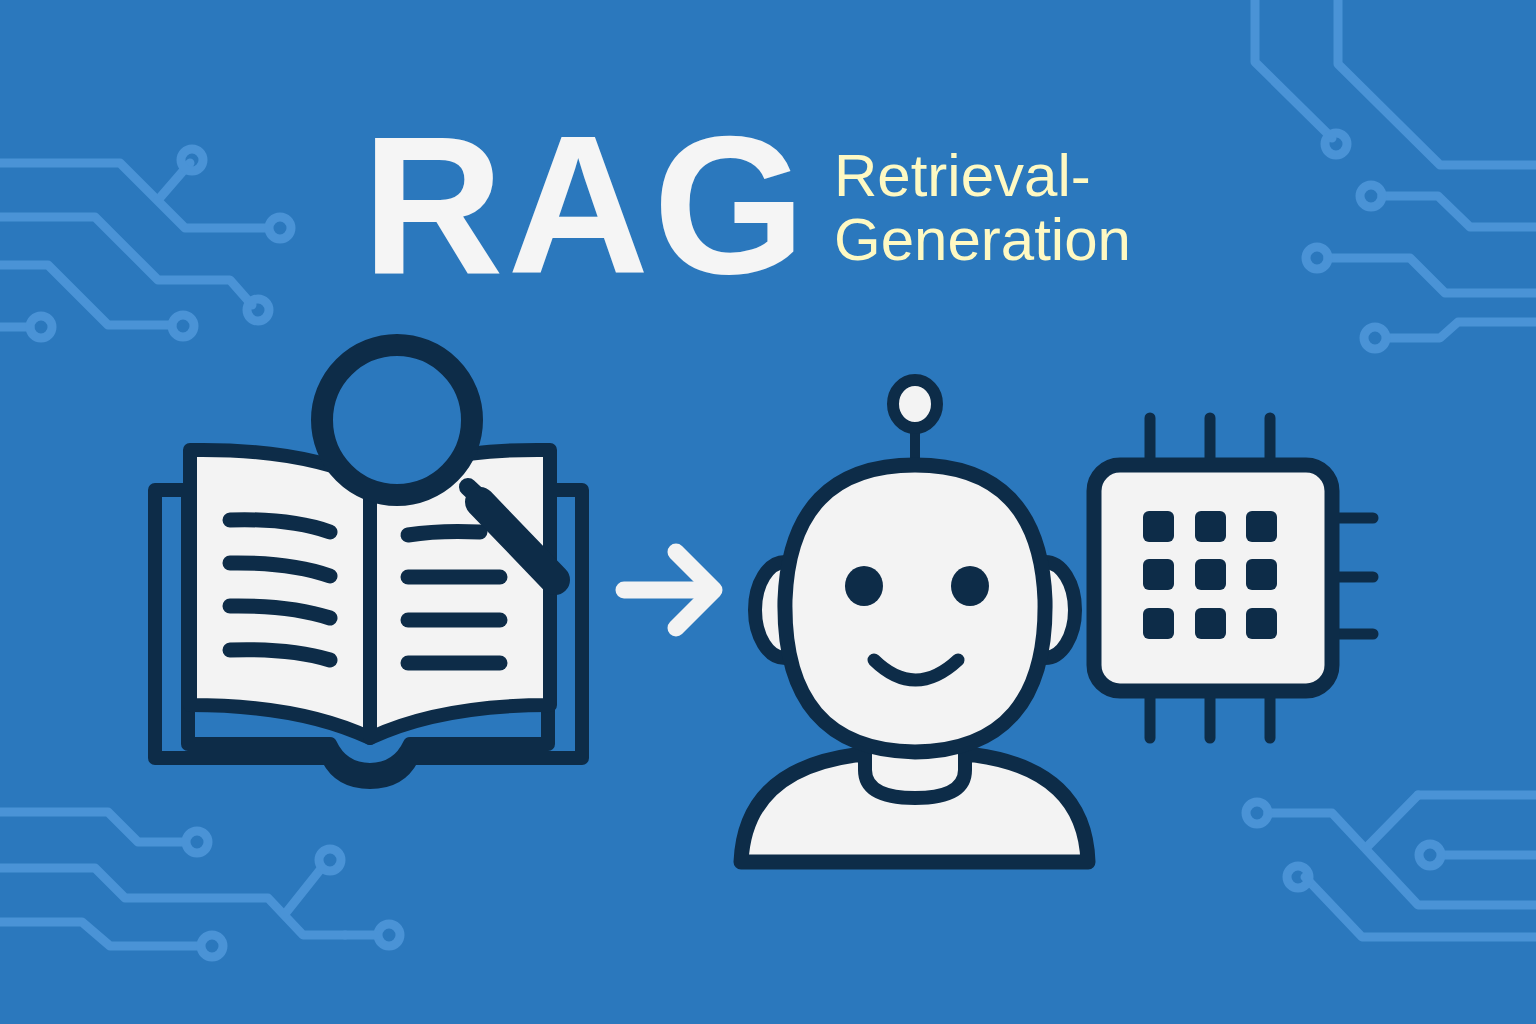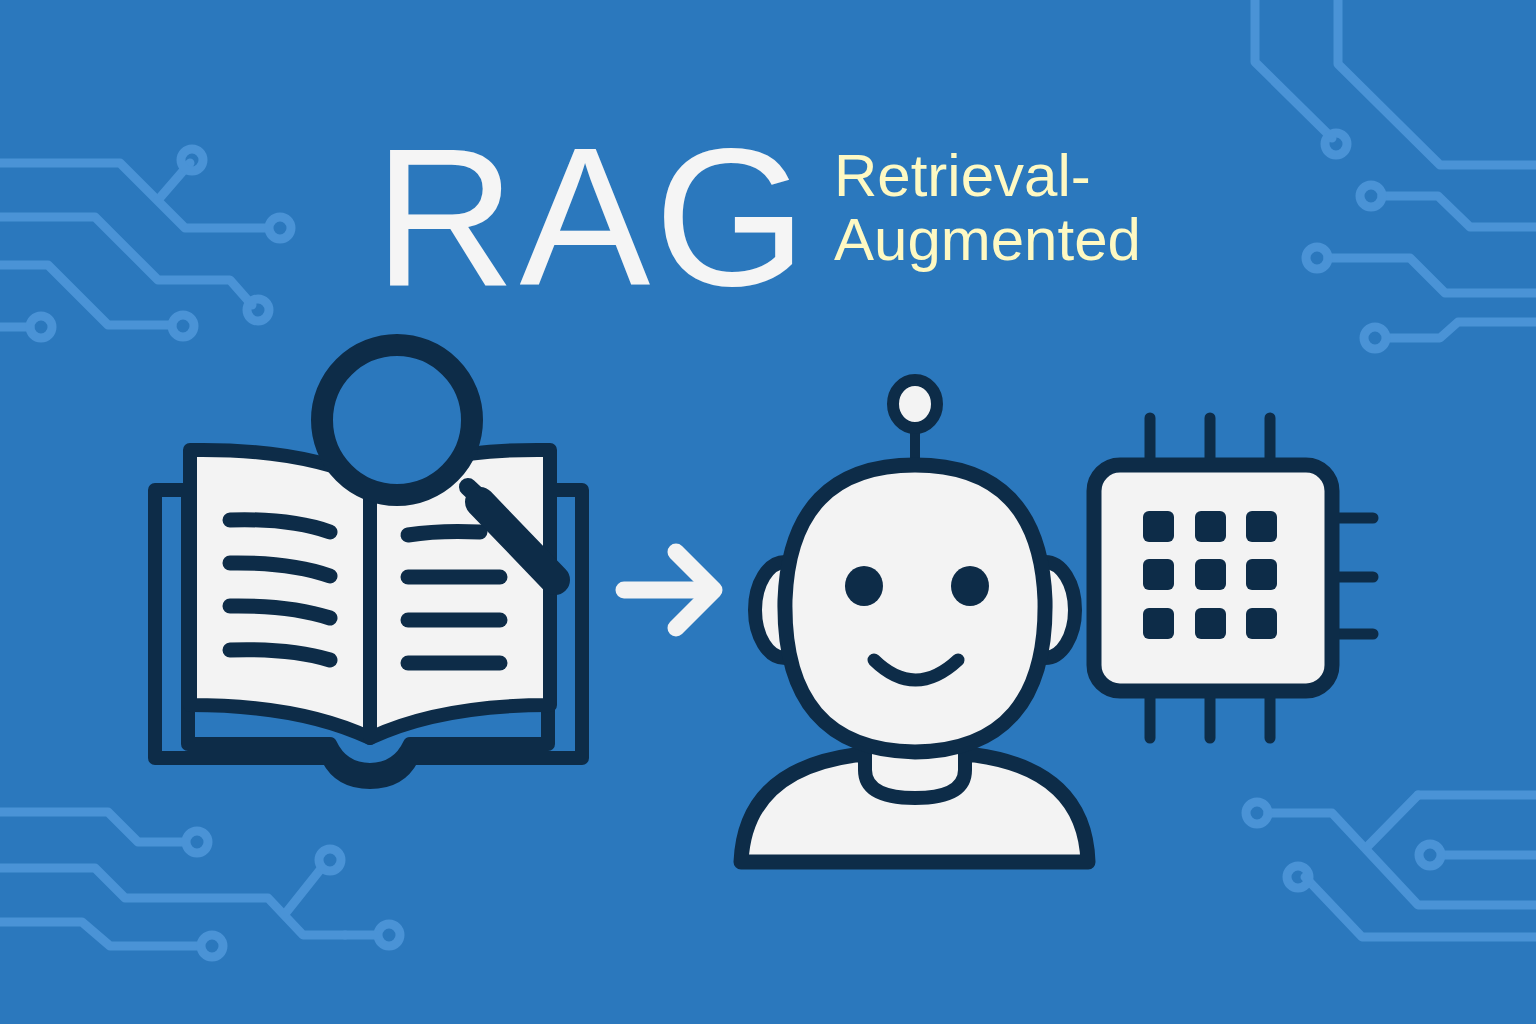--- a/index.html
+++ b/index.html
@@ -6,22 +6,22 @@
   body {
     width: 1536px; height: 1024px; overflow: hidden;
     background: #2b78bd;
     font-family: "Liberation Sans", "DejaVu Sans", sans-serif;
     position: relative;
   }
   .stage { position: absolute; inset: 0; }
   svg.bg { position: absolute; left: 0; top: 0; }
   .title-rag {
     position: absolute; left: 358px; top: 104px;
-    font-size: 196px; font-weight: 400; color: #f5f5f5;
-    letter-spacing: 4px; line-height: 1; margin: 16px;
+    font-size: 196px; font-weight: 700; color: #f5f5f5;
+    letter-spacing: 4px; line-height: 1; margin: 4px;
   }
   .subtitle {
     position: absolute; left: 818px; top: 128px;
     color: #fef9c3; font-size: 60px; line-height: 64px; font-weight: 400;
     margin: 16px;
   }
   .subtitle span { display: block; }
   svg.art { position: absolute; left: 0; top: 0; }
 </style>
 </head>
@@ -76,21 +76,21 @@
       <polyline points="1305,877 1362,937 1536,937"></polyline>
       <circle cx="1298" cy="877" r="11"></circle>
       <line x1="1443" y1="855" x2="1536" y2="855"></line>
       <circle cx="1430" cy="855" r="11"></circle>
     </g>
   </svg>
 
   <h1 class="title-rag">RAG</h1>
   <h2 class="subtitle">
     <span>Retrieval-</span>
-    <span>Augmented</span>
+    <span>Generation</span>
   </h2>
 
   <svg class="art" width="1536" height="1024" stroke="#0d2c48" stroke-linejoin="round" stroke-linecap="round">
 
     <g>
 
       <path d="M155,490 L188,490 L188,744 L330,744 Q342,770 370,770 Q398,770 410,744 L548,744 L548,490 L582,490 L582,758 L412,758 Q400,782 370,782 Q340,782 328,758 L155,758 Z" fill="none" stroke-width="14"></path>
 
       <path d="M190,450 Q300,448 370,480 L370,738 Q300,705 190,705 Z" fill="#f3f3f3" stroke-width="14"></path>
 

